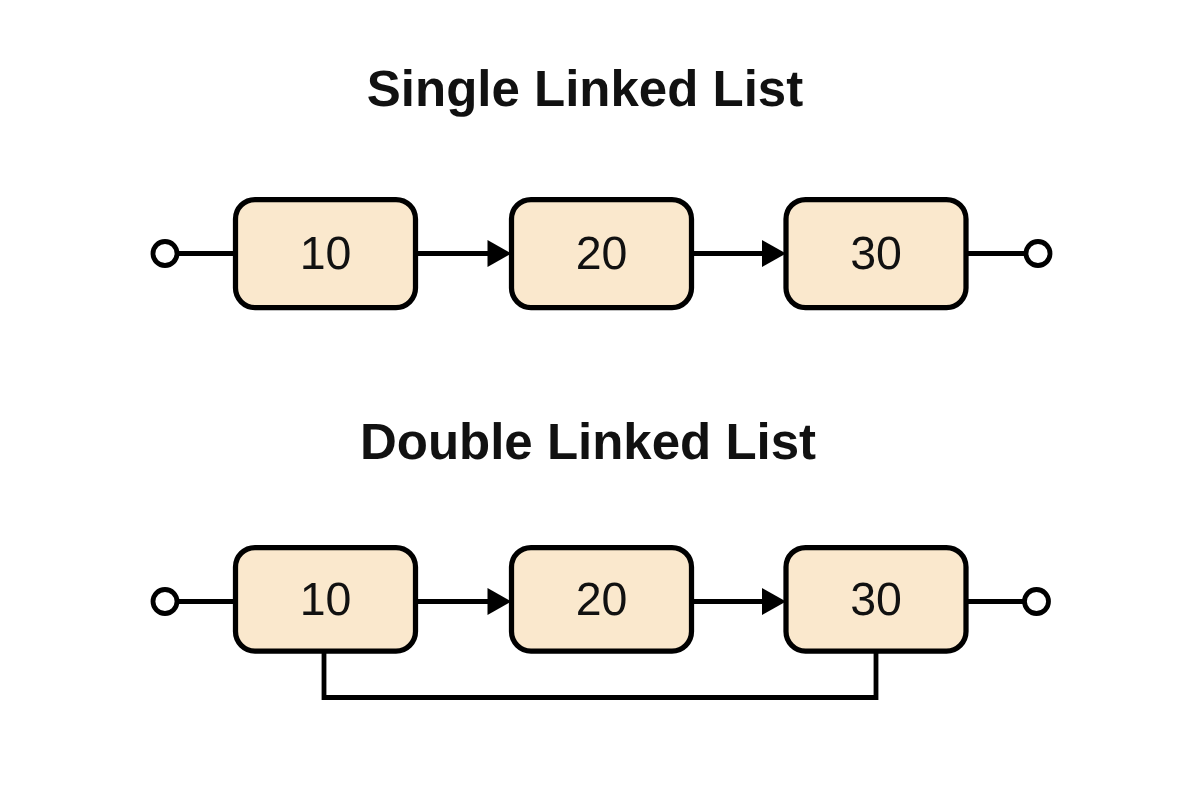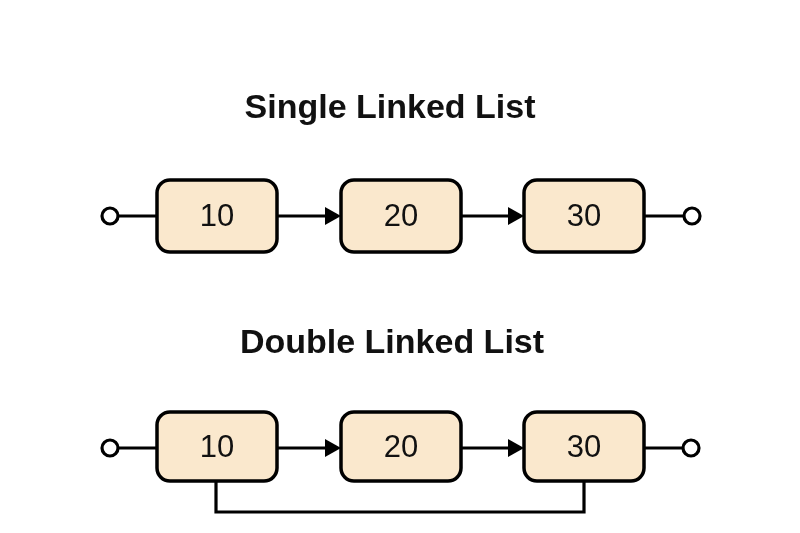--- a/index.html
+++ b/index.html
@@ -14,21 +14,20 @@
     position: relative;
     overflow: hidden;
     font-family: "Liberation Sans", "DejaVu Sans", sans-serif;
   }
   #diagram-root {
     position: absolute;
     left: 0;
     top: 0;
     width: 800px;
     height: 464px;
-    margin-top: 47px;
   }
   svg.diagram-canvas {
     display: block;
     width: 800px;
     height: 533px;
   }
   .diagram-title {
     font-family: "Liberation Sans", "DejaVu Sans", sans-serif;
     font-weight: bold;
     font-size: 34px;

